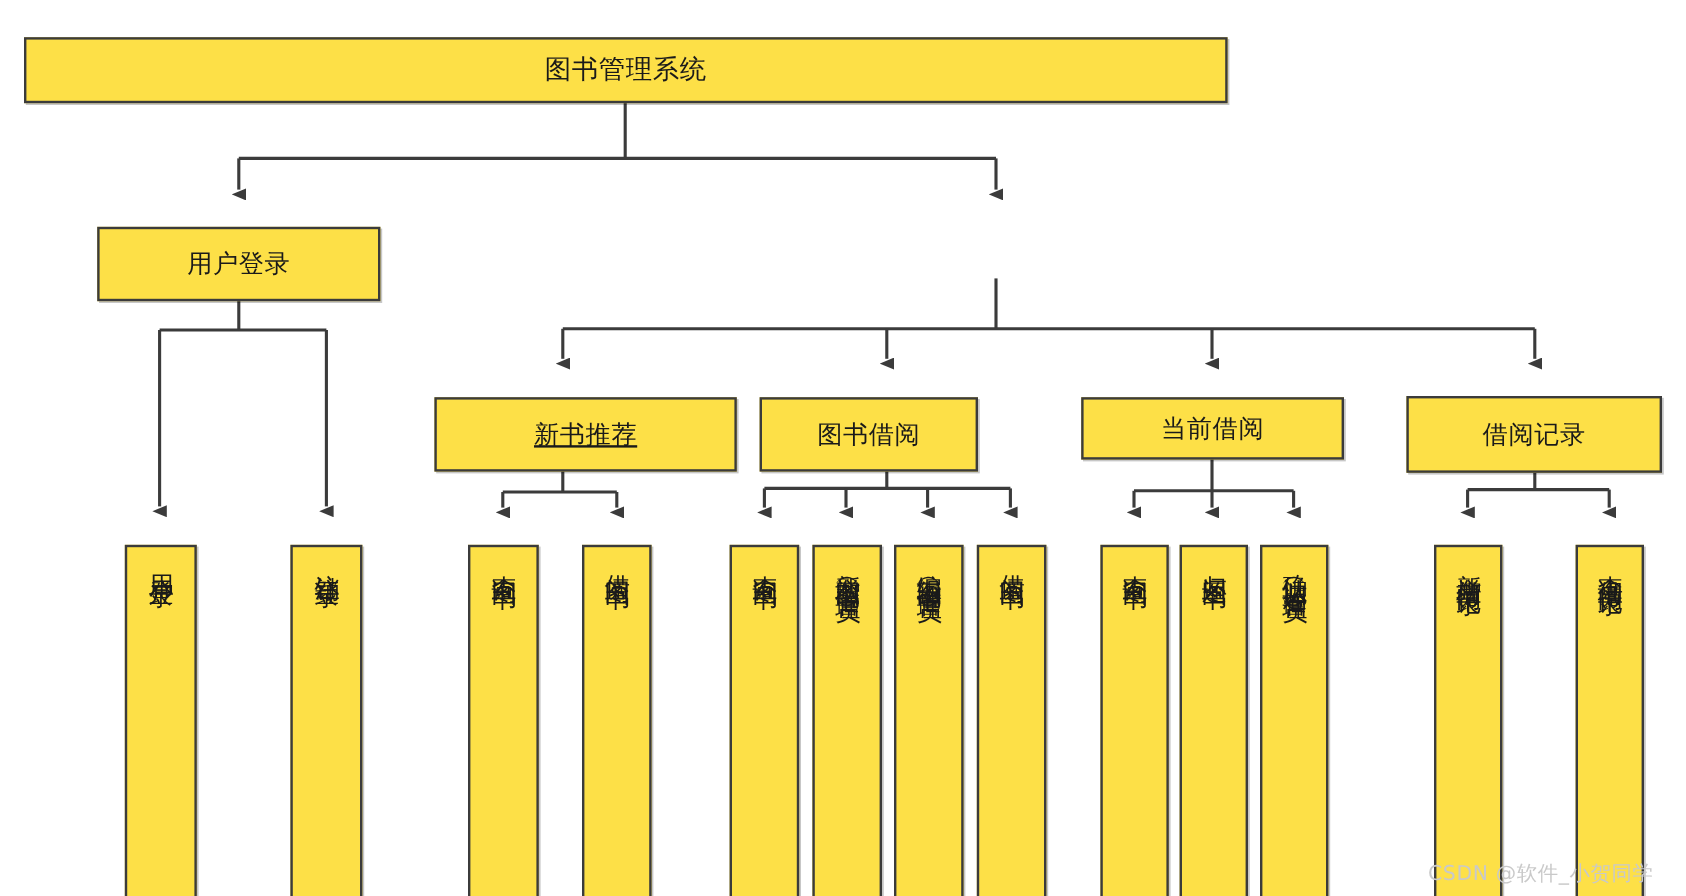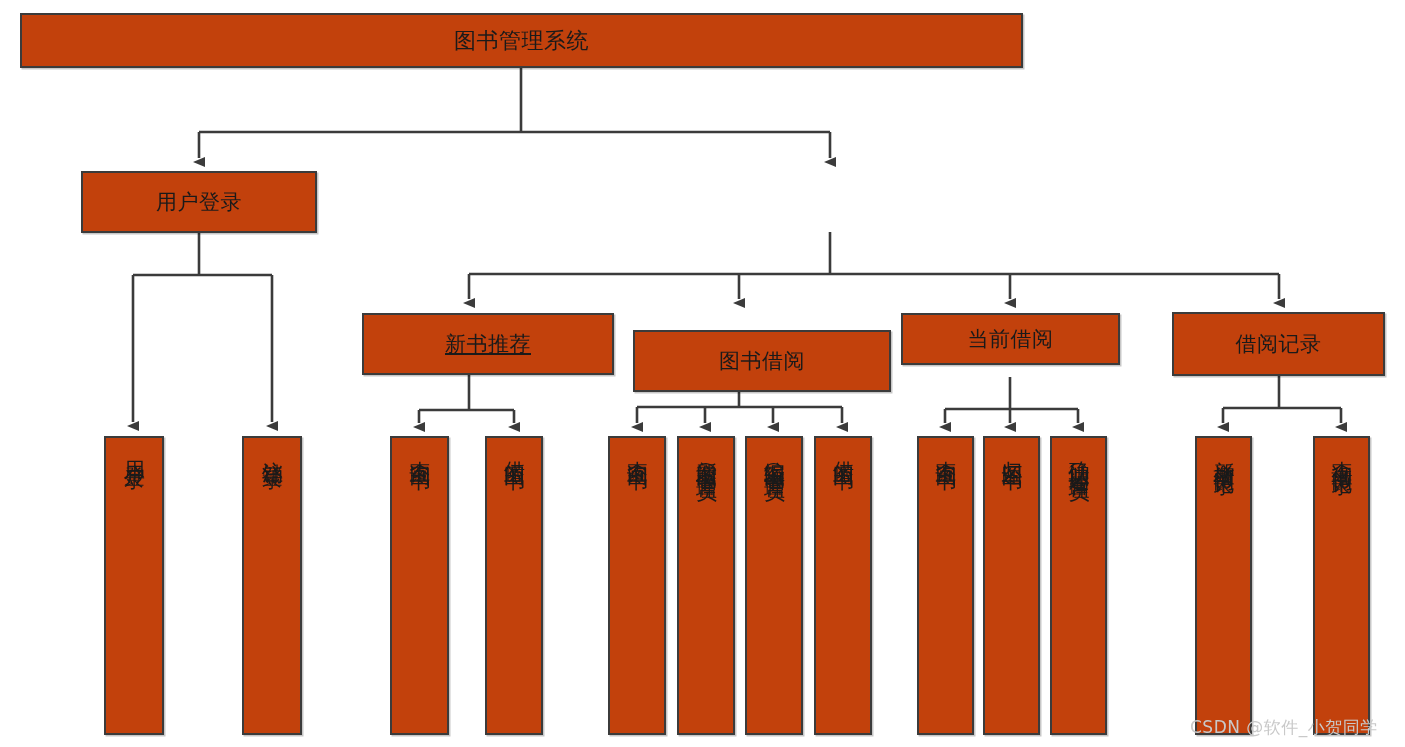--- a/index.html
+++ b/index.html
@@ -22,27 +22,28 @@
     position: absolute;
     left: 0;
     top: 0;
     width: 1405px;
     height: 747px;
     pointer-events: none;
   }
   .node {
     position: absolute;
     box-sizing: border-box;
-    background: #c2410c;
+    background: #fde047;
     border: 2.5px solid #3b3b3b;
     display: flex;
     align-items: center;
     justify-content: center;
     color: #1a1a1a;
     box-shadow: 1.5px 1.5px 0 rgba(0,0,0,0.22);
+    margin-top: 18px;
   }
   .node .label {
     display: block;
     text-align: center;
     line-height: 1.08;
     letter-spacing: 0.5px;
   }
   .node.horizontal .label {
     writing-mode: horizontal-tb;
     font-size: 21px;
@@ -131,21 +132,21 @@
 
   <div class="node horizontal" style="left:81px; top:171px; width:236px; height:62px;">
     <span class="label">用户登录</span>
   </div>
 
 
   <div class="node horizontal" style="left:362px; top:313px; width:252px; height:62px;text-decoration:underline;">
     <span class="label">新书推荐</span>
   </div>
 
-  <div class="node horizontal" style="left:633px; top:330px; width:258px; height:62px;">
+  <div class="node horizontal" style="left:633px; top:313px; width:182px; height:62px;">
     <span class="label">图书借阅</span>
   </div>
 
   <div class="node horizontal" style="left:901px; top:313px; width:219px; height:52px;">
     <span class="label">当前借阅</span>
   </div>
 
   <div class="node horizontal" style="left:1172px; top:312px; width:213px; height:64px;">
     <span class="label">借阅记录</span>
   </div>

